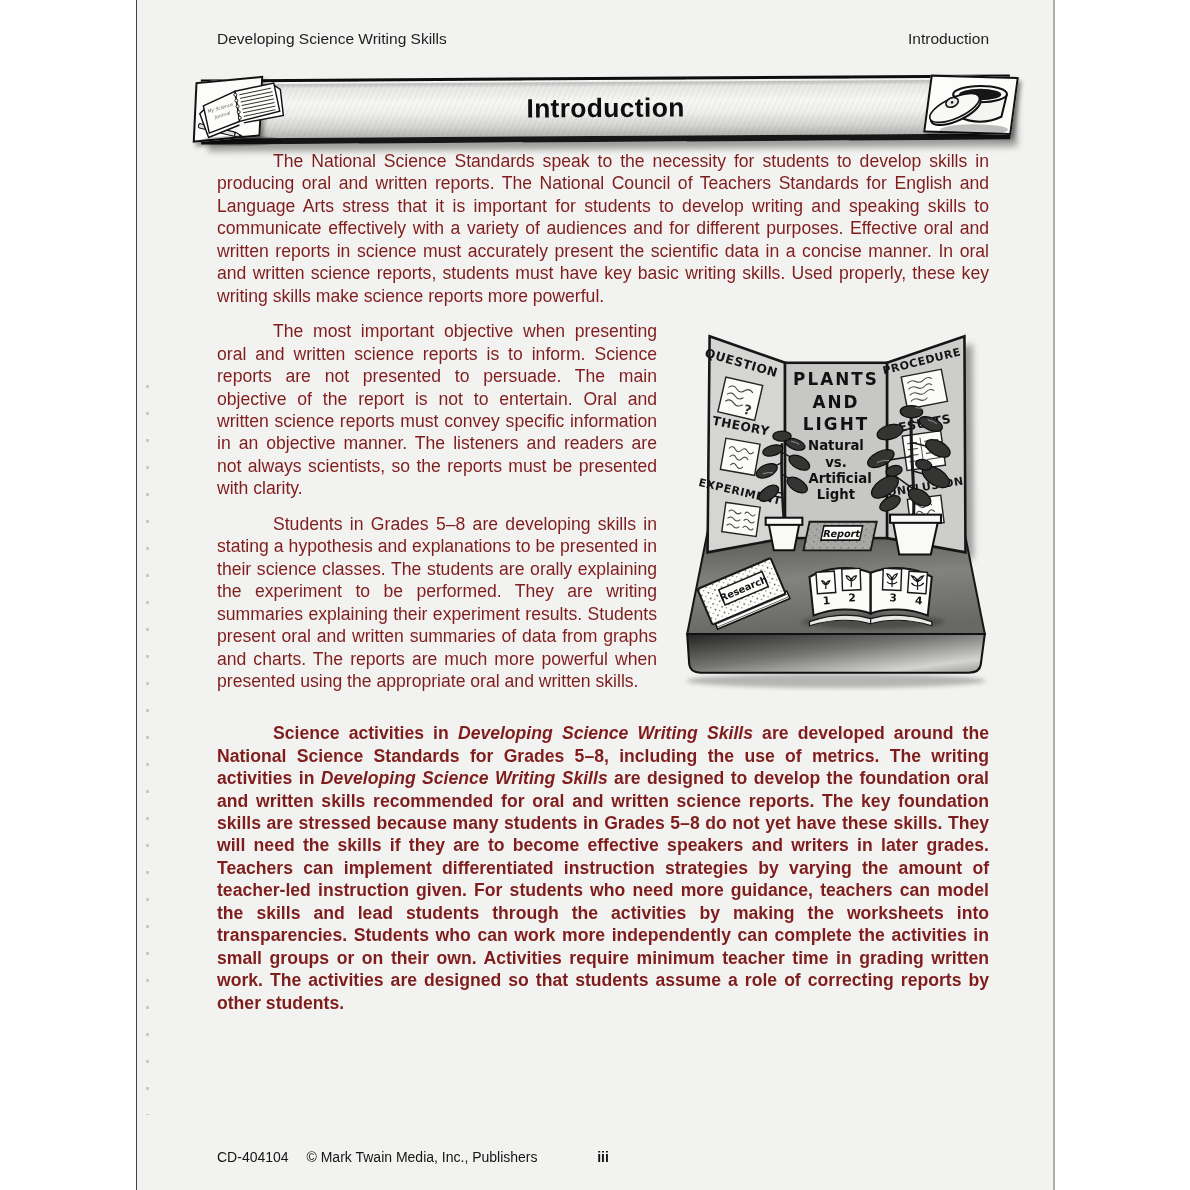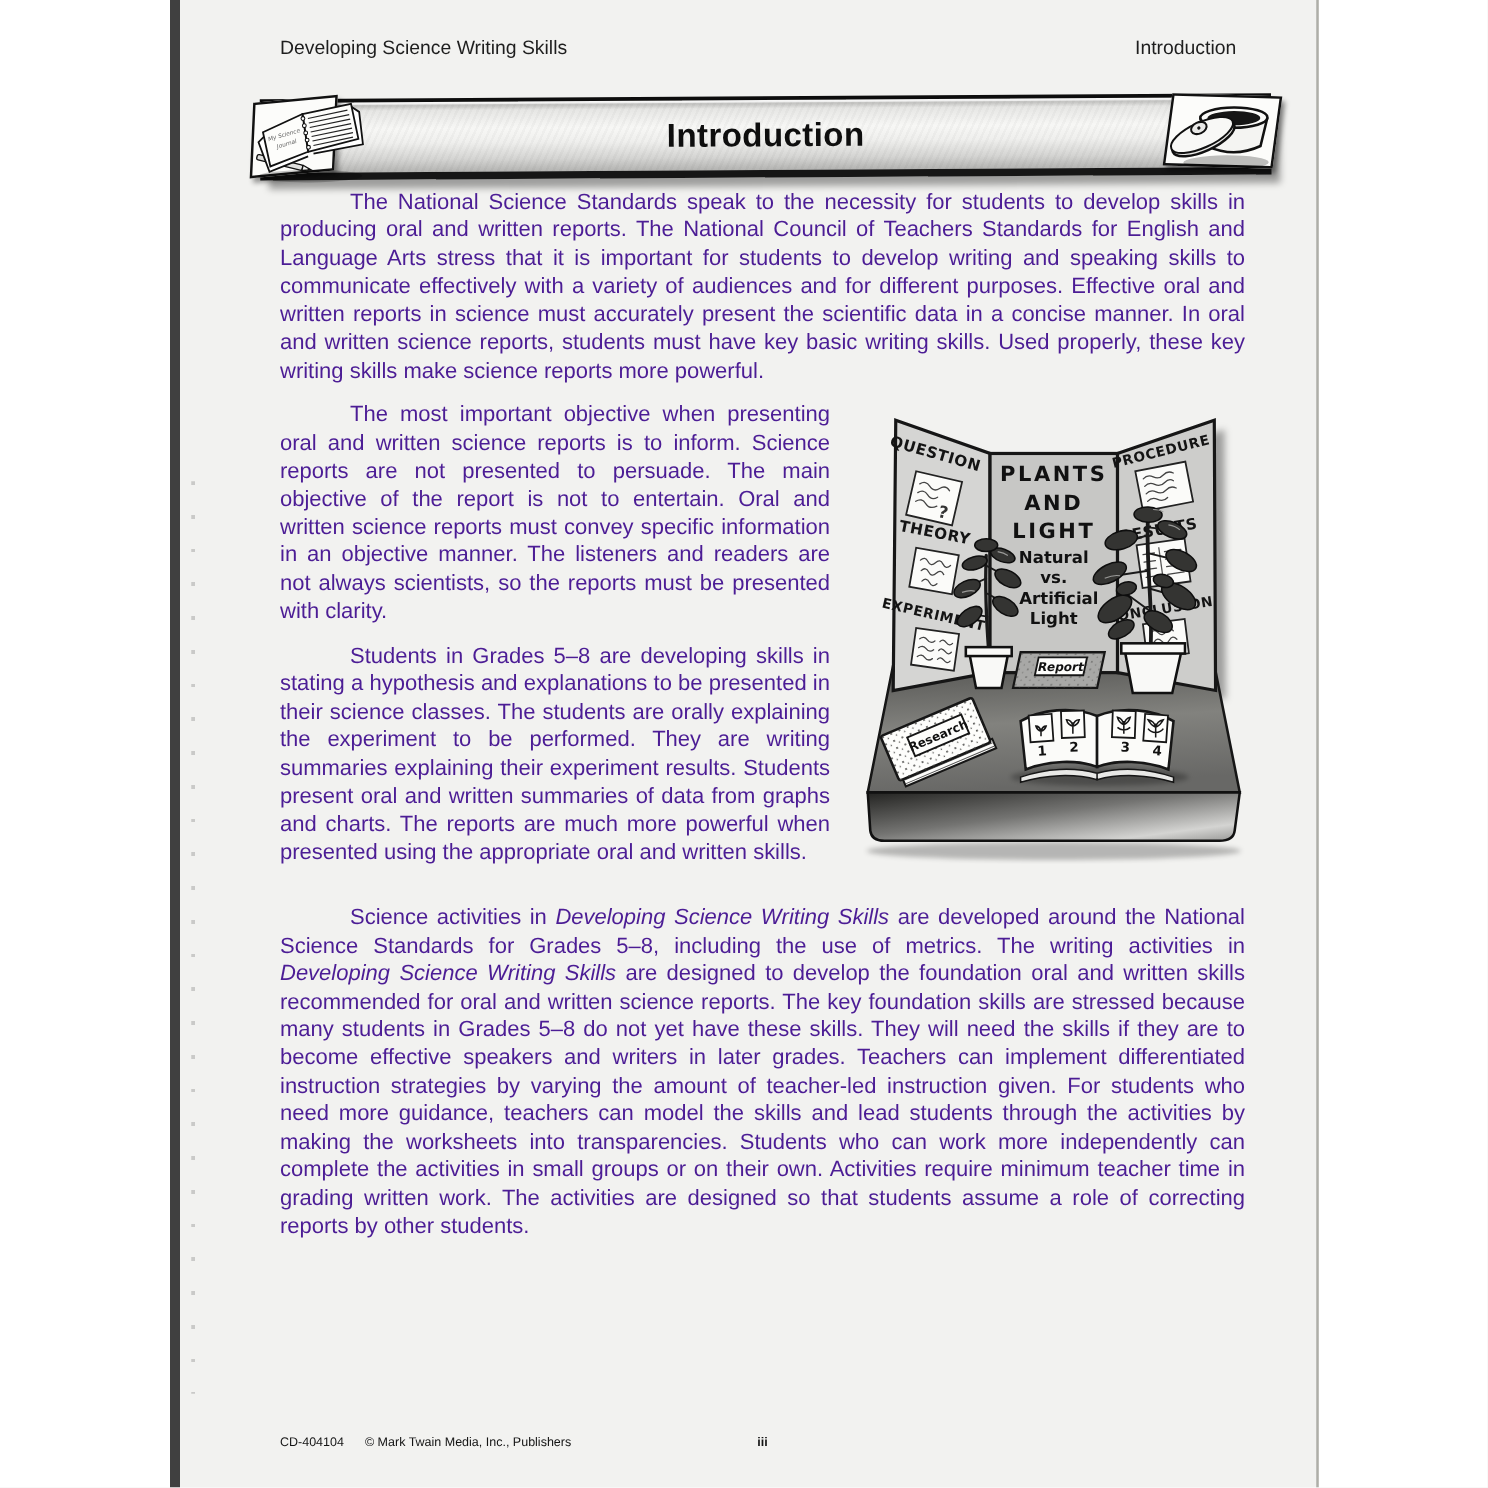--- a/index.html
+++ b/index.html
@@ -4,21 +4,21 @@
 <style>
   * { box-sizing: border-box; }
   html,body { margin:0; padding:0; }
   body {
     width:1190px; height:1190px; position:relative; background:#ffffff;
     font-family:"Liberation Sans", sans-serif; overflow:hidden;
   }
   .page {
     position:absolute; left:136px; top:0; width:919px; height:1190px;
     background:#f2f2f0;
-    border-left:8px solid #404040; border-right:2px solid #aeaea8;
+    border-left:1px solid #404040; border-right:2px solid #aeaea8;
   }
   .binding-marks {
     position:absolute; left:9px; top:385px; width:3px; height:730px;
     background:repeating-linear-gradient(180deg, rgba(50,50,50,.38) 0 3px, transparent 3px 27px);
     opacity:.55;
   }
   .running-head {
     position:absolute; top:30px; left:80px; right:64px;
     display:flex; justify-content:space-between;
     font-size:15.5px; color:#1e1e1e;
@@ -39,31 +39,31 @@
     margin:0;
   }
   .cap { position:absolute; background:#fcfcfa; border:2.5px solid #111; box-shadow:3px 4px 4px rgba(0,0,0,.4); }
   .cap-left  { left:-7px; top:-3px; width:68px; height:60px; transform:rotate(-5deg) skewX(-8deg); }
   .cap-right { right:-5px; top:-2px; width:88px; height:58px; transform:rotate(2deg) skewX(-6deg); }
   .journal-svg { position:absolute; left:-12px; top:-6px; width:108px; height:76px; }
   .pot-svg    { position:absolute; right:-8px; top:-8px; width:96px; height:70px; }
   
   .content {
     position:absolute; top:150px; left:80px; width:772px;
-    font-size:17.6px; line-height:22.45px; color:#4c1d95; text-align:justify;
+    font-size:17.6px; line-height:22.45px; color:#7f1d1d; text-align:justify;
   }
   .para { margin:0 0 13px 0; text-indent:56px; }
-  .clear { clear:both; }
+  .clear { clear:both;font-weight:bold; }
   .it { font-style:italic; }
   .figure { float:right; width:306px; height:400px; margin:2px 0 0 26px; }
   .board-svg { width:306px; height:369px; display:block; }
   
   .footer {
     position:absolute; top:1149px; left:80px; width:772px;
-    font-size:10px; color:#141414;
+    font-size:14px; color:#141414;
   }
   .footer .code { margin-right:14px; }
   .page-num { position:absolute; left:50%; transform:translateX(-50%); top:0;font-weight:bold; }
   
   .blab { font-family:"DejaVu Sans",sans-serif; font-weight:bold; font-size:12px; fill:#141414; text-anchor:middle; letter-spacing:.5px; }
   .blab-sm { font-size:10.8px; }
   .ctitle { font-family:"DejaVu Sans",sans-serif; font-weight:bold; font-size:16.5px; fill:#111; text-anchor:middle; letter-spacing:2px; }
   .csub { font-family:"DejaVu Sans",sans-serif; font-weight:bold; font-size:13px; fill:#111; text-anchor:middle; }
   .scrib2 { stroke:#444; fill:none; stroke-width:1; stroke-linecap:round; }
   .qmark { font-family:"DejaVu Sans",sans-serif; font-weight:bold; font-size:13px; fill:#333; text-anchor:middle; }

